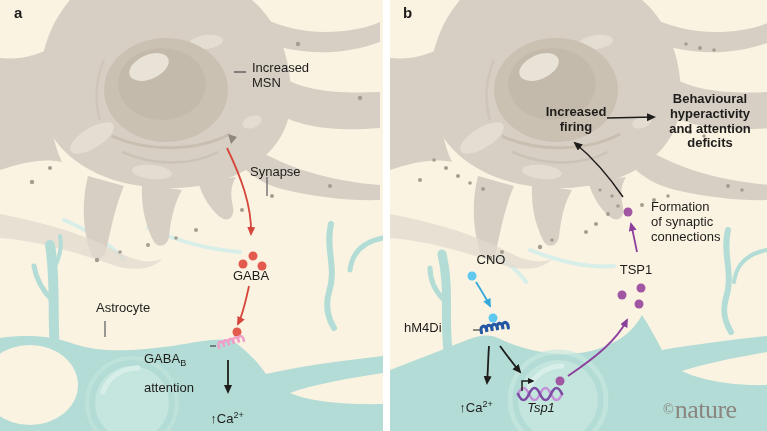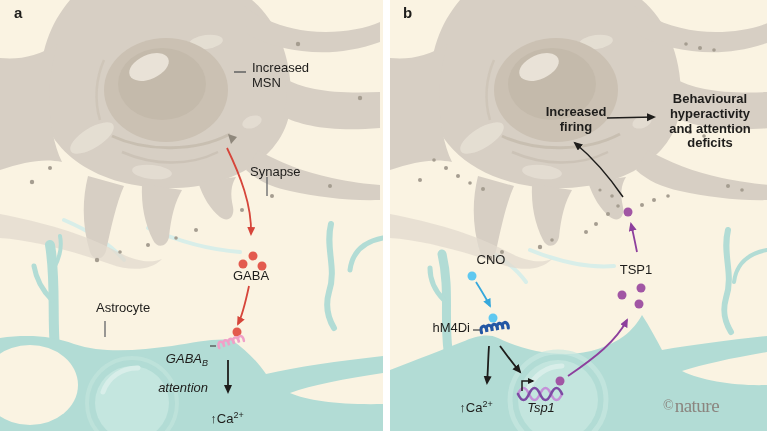--- a/index.html
+++ b/index.html
@@ -3,30 +3,30 @@
 <meta charset="utf-8">
 <style>
   html,body{margin:0;padding:0;background:#fff;}
   #stage{position:relative;width:767px;height:431px;background:var(--c-divider,#ffffff);overflow:hidden;
          font-family:"Liberation Sans",sans-serif;}
   #art{position:absolute;left:0;top:0;}
   .lbl{position:absolute;font:13px/1.14 "Liberation Sans",sans-serif;color:var(--c-text,#1e1d1b);
        white-space:pre-line;pointer-events:none;}
   .bold{font-weight:bold;margin-top:8px;}
   .ctr{text-align:center;}
-  .rt{text-align:right;}
+  .rt{}
   .panel-letter{font-size:15px;font-weight:bold;}
-  .line{display:block;font-style:italic;}
+  .line{display:block;}
   .subs{font-size:9px;position:relative;top:3px;}
   .sups{font-size:9px;vertical-align:super;line-height:0;}
   .italic{font-style:italic;}
   .wm{position:absolute;display:flex;align-items:center;color:var(--c-logo,#8b857f);
       font-family:"Liberation Serif",serif;}
   .wm-c{font-size:14px;margin-right:1px;}
-  .wm-n{font-size:19px;letter-spacing:-0.5px;}
+  .wm-n{font-size:26px;letter-spacing:-0.5px;}
   
   .f-bg{fill:var(--c-background,#faf3e2);}
   .f-neuron{fill:var(--c-neuron,#d7cfc4);}
   .f-nlight{fill:var(--c-neuron-light,#e6dfd4);}
   .f-band{fill:var(--c-neuron-band,#e2dacd);}
   .f-nuc{fill:var(--c-nucleus,#cbc1b3);}
   .f-nuchl{fill:var(--c-nucleus-highlight,#e9e2d7);}
   .f-astro{fill:var(--c-astrocyte,#b2dcd5);}
   .f-alight{fill:var(--c-astrocyte-light,#c7e7e0);}
   .s-astro{stroke:var(--c-astrocyte,#b2dcd5);}
@@ -280,20 +280,23 @@
   <span>↑Ca</span><span class="sups">2+</span>
 </div>
 
 <div class="lbl panel-letter" style="left:403px;top:4px">b</div>
 <div class="lbl ctr bold" style="left:520px;top:97px;width:112px">Increased
 firing</div>
 <div class="lbl ctr bold" style="left:654px;top:84px;width:112px">Behavioural
 hyperactivity
 and attention
 deficits</div>
+<div class="lbl" style="left:651px;top:200px">Formation
+of synaptic
+connections</div>
 <div class="lbl ctr" style="left:461px;top:253px;width:60px">CNO</div>
 <div class="lbl rt" style="left:404px;top:321px;width:66px">hM4Di</div>
 <div class="lbl ctr" style="left:606px;top:263px;width:60px">TSP1</div>
 <div class="lbl ctr" style="left:451px;top:386px;width:50px">
   <span>↑Ca</span><span class="sups">2+</span>
 </div>
 <div class="lbl ctr italic" style="left:511px;top:401px;width:60px">Tsp1</div>
 
 <div class="wm" style="left:663px;top:395px">
   <span class="wm-c">©</span>

